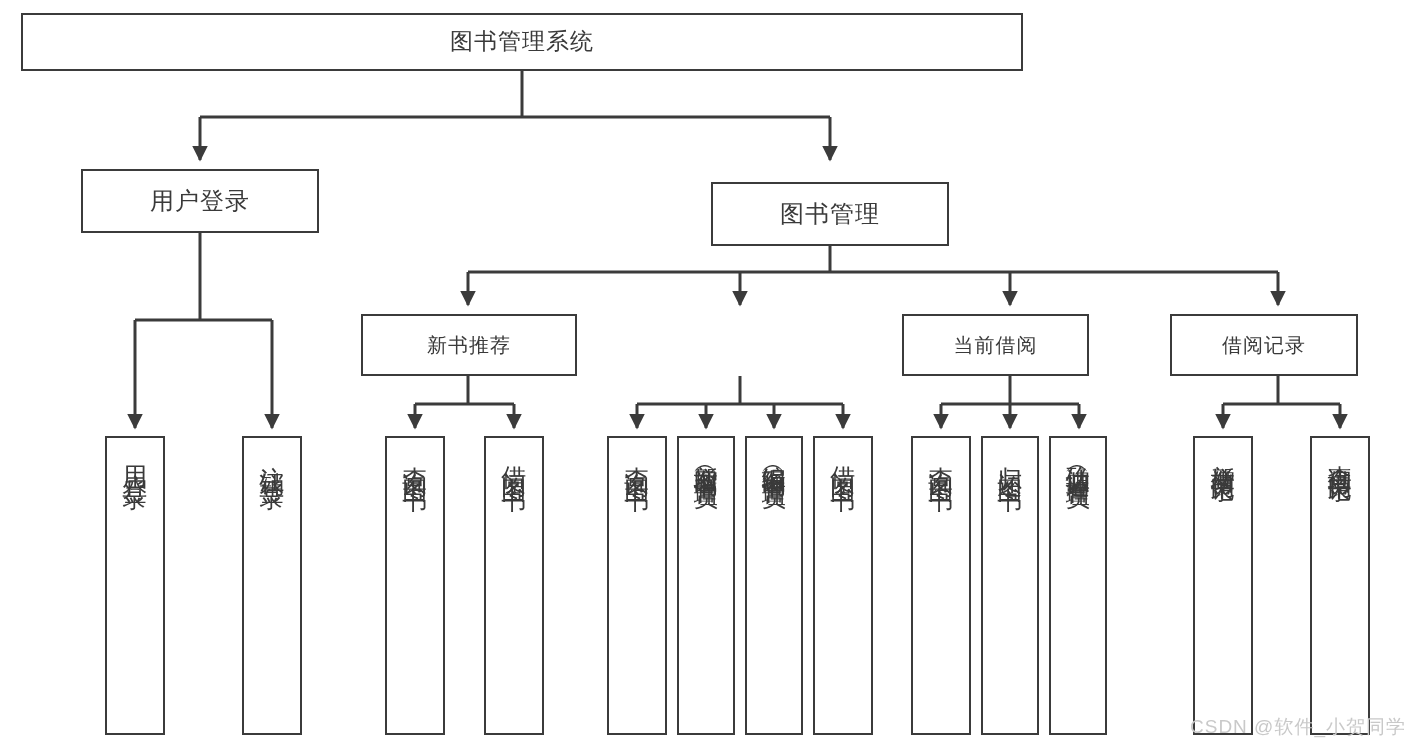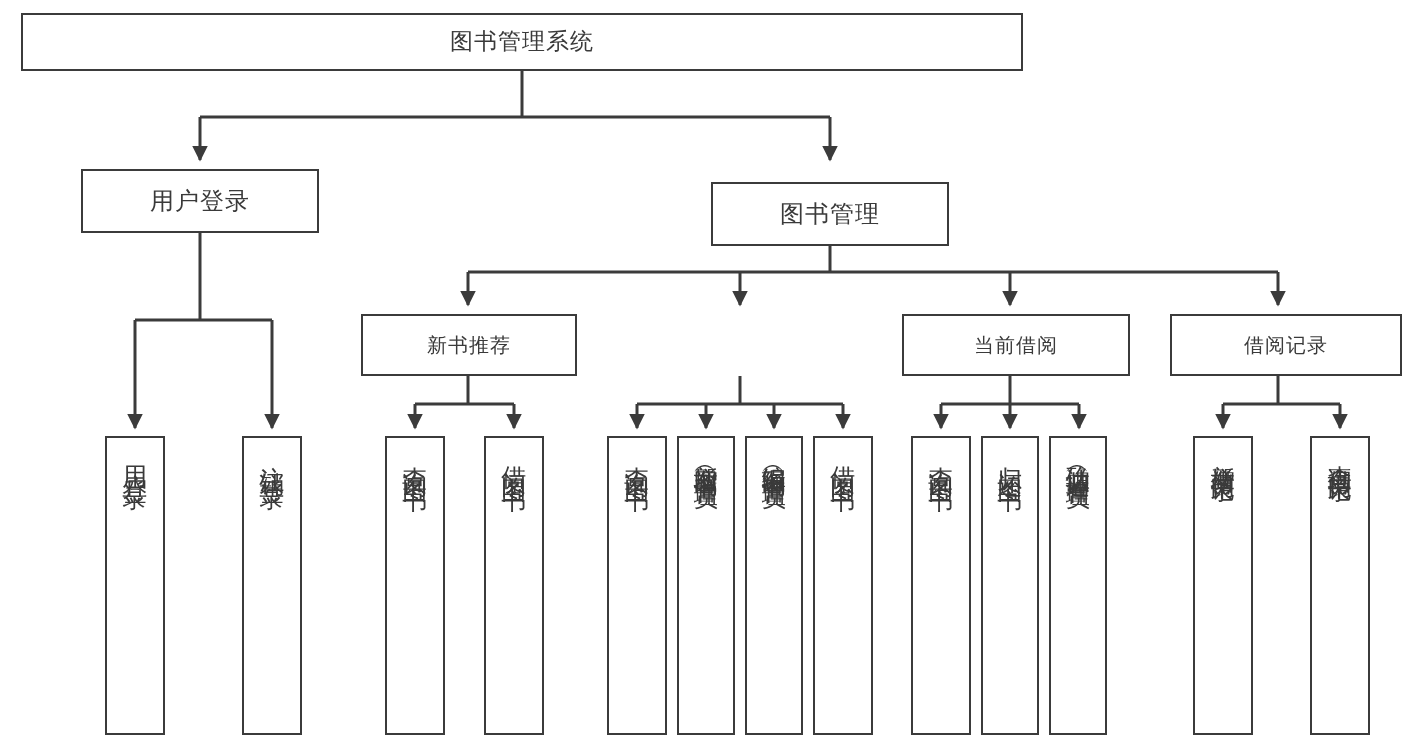--- a/index.html
+++ b/index.html
@@ -137,25 +137,25 @@
 
   <div class="node h" style="left:711px;top:182px;width:238px;height:64px;">
     <span class="lbl">图书管理</span>
   </div>
 
   <div class="node h mid" style="left:361px;top:314px;width:216px;height:62px;">
     <span class="lbl">新书推荐</span>
   </div>
 
 
-  <div class="node h mid" style="left:902px;top:314px;width:228px;height:62px;">
+  <div class="node h mid" style="left:902px;top:314px;width:187px;height:62px;">
     <span class="lbl">当前借阅</span>
   </div>
 
-  <div class="node h mid" style="left:1170px;top:314px;width:232px;height:62px;">
+  <div class="node h mid" style="left:1170px;top:314px;width:188px;height:62px;">
     <span class="lbl">借阅记录</span>
   </div>
 
   <div class="node v" style="left:105px;top:436px;width:60px;height:299px;">
     <span class="lbl">用户登录</span>
   </div>
 
   <div class="node v" style="left:242px;top:436px;width:60px;height:299px;">
     <span class="lbl">注销登录</span>
   </div>
@@ -197,14 +197,15 @@
   </div>
 
   <div class="node v tall" style="left:1193px;top:436px;width:60px;height:299px;">
     <span class="lbl">新增借阅记录</span>
   </div>
 
   <div class="node v tall" style="left:1310px;top:436px;width:60px;height:299px;">
     <span class="lbl">查询借阅记录</span>
   </div>
 
+  <div class="watermark" style="left:1190px;top:714px;">CSDN @软件_小贺同学</div>
 
 </div>
 
 </body></html>

